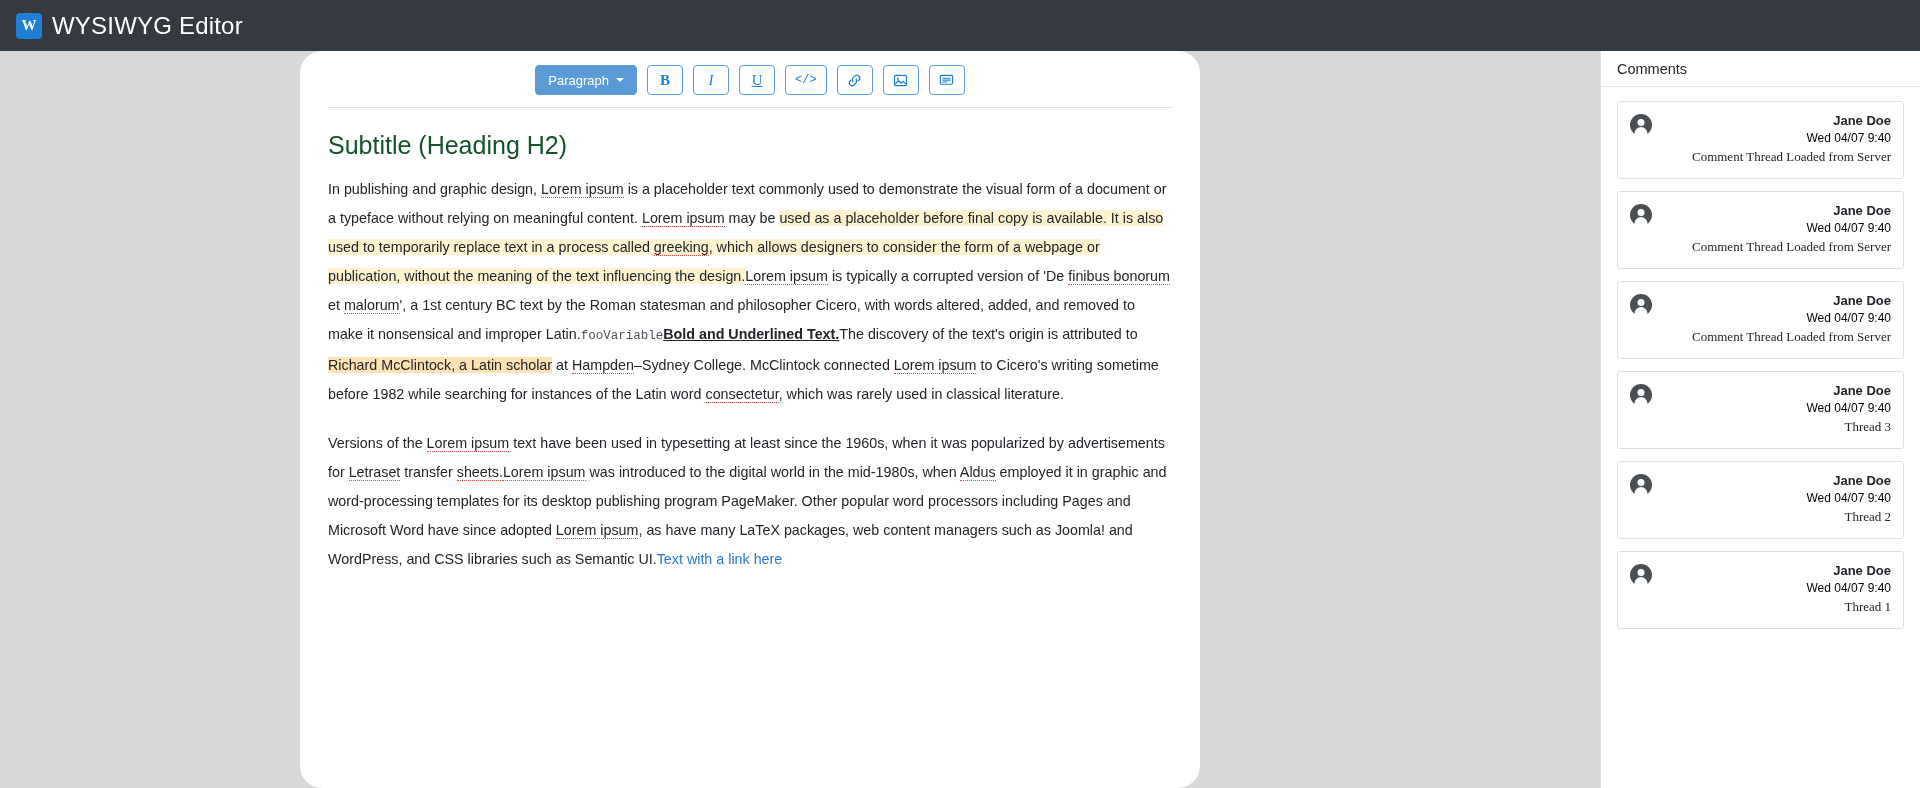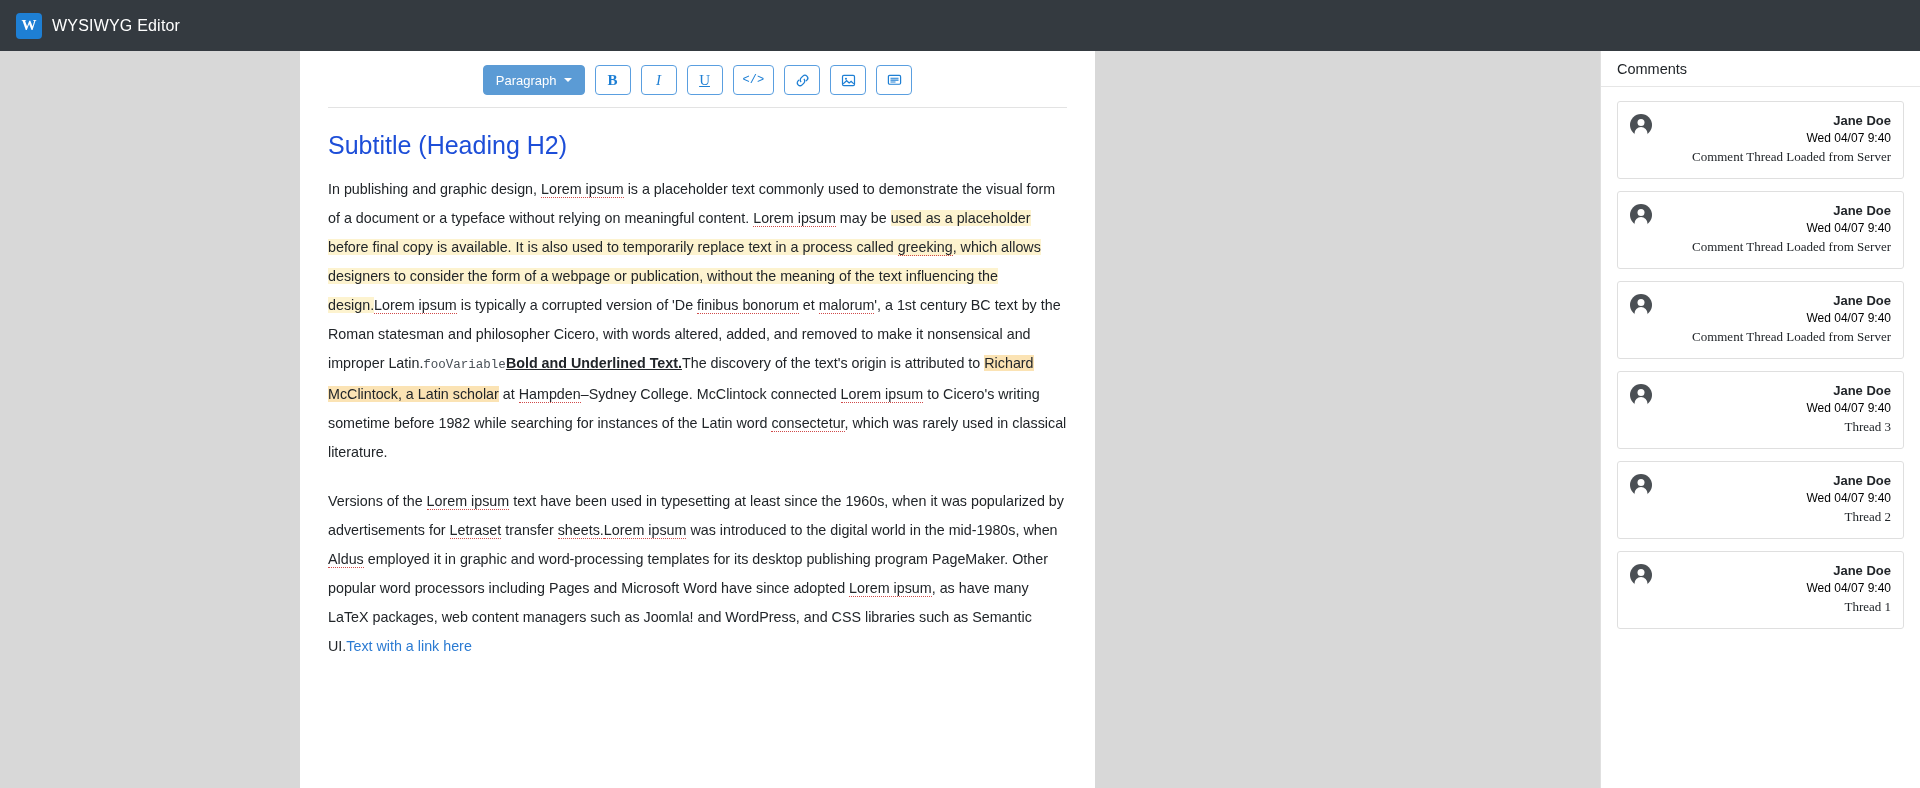--- a/index.html
+++ b/index.html
@@ -29,38 +29,39 @@
   .brand-logo {
     width: 26px; height: 26px;
     background: #1e7fd4;
     border-radius: 4px;
     display: flex; align-items: center; justify-content: center;
     font-size: 15px; font-weight: bold; color: #fff;
     margin-right: 10px;
     font-family: "Liberation Serif", serif;
   }
   .brand-title {
-    font-size: 16px;
+    font-size: 24px;
     letter-spacing: 0.2px;
   }
   
   .body-area {
     flex: 1 1 auto;
     display: flex;
     position: relative;
     background: #d8d8d8;
     min-height: 0;
   }
   .editor-outer {
     margin-left: 300px;
-    width: 795px;
+    width: 900px;
     background: #ffffff;
     position: relative;
     display: flex;
     flex-direction: column;
+    border-radius: 22px;
   }
   .toolbar {
     padding: 14px 0 12px 0;
     display: flex;
     align-items: center;
     justify-content: center;
     gap: 10px;
     border-bottom: 1px solid #e3e3e3;
     margin: 0 28px;
   }
@@ -101,21 +102,21 @@
     font-size: 34px;
     font-weight: normal;
     margin: 0 0 2px 0;
     color: #212529;
     line-height: 1.25;
   }
   h2.doc-sub {
     font-size: 25px;
     font-weight: normal;
     margin: 0 0 14px 0;
-    color: #1d4ed8;
+    color: #14532d;
     line-height: 1.25;
   }
   p.para {
     font-size: 14.3px;
     line-height: 29px;
     color: #212529;
     margin: 0 0 20px 0;
     text-align: left;
   }
   .sp { border-bottom: 1px dotted #d04a4a; }

